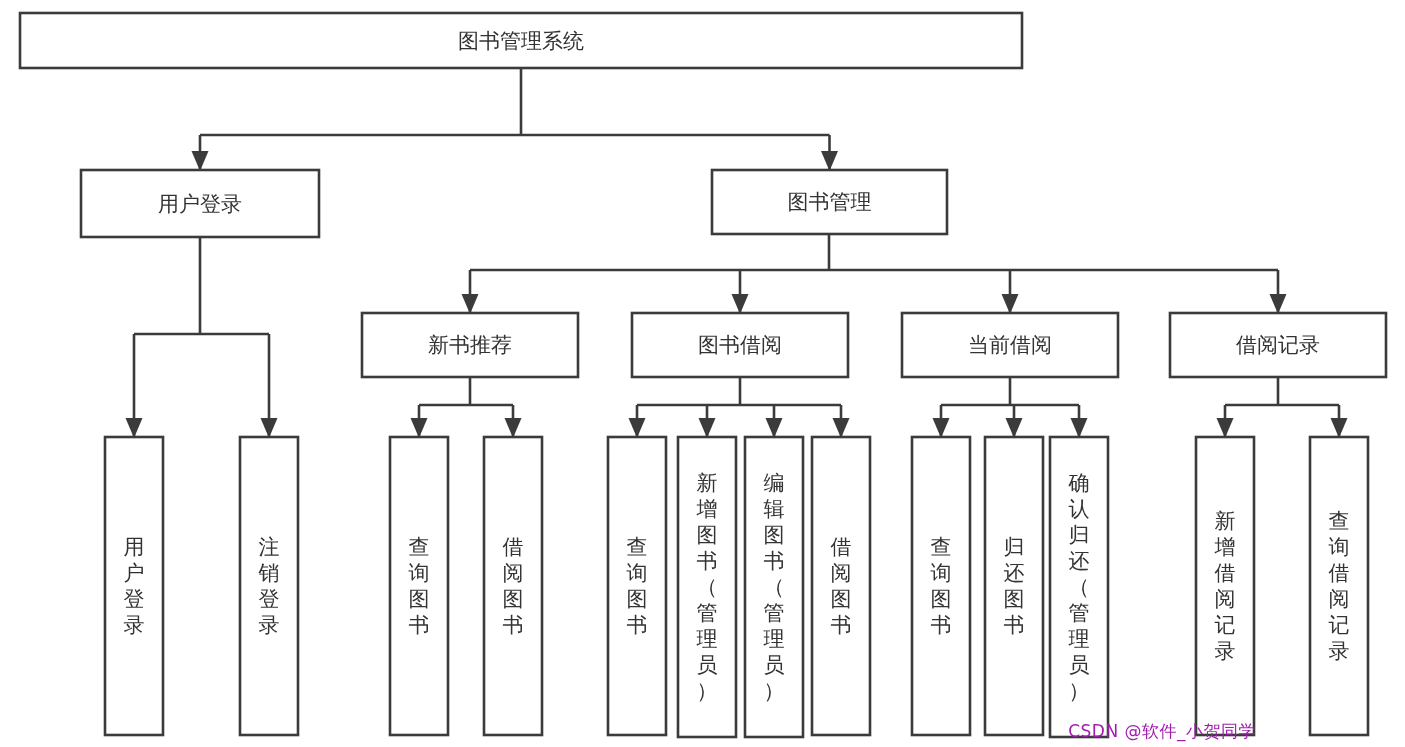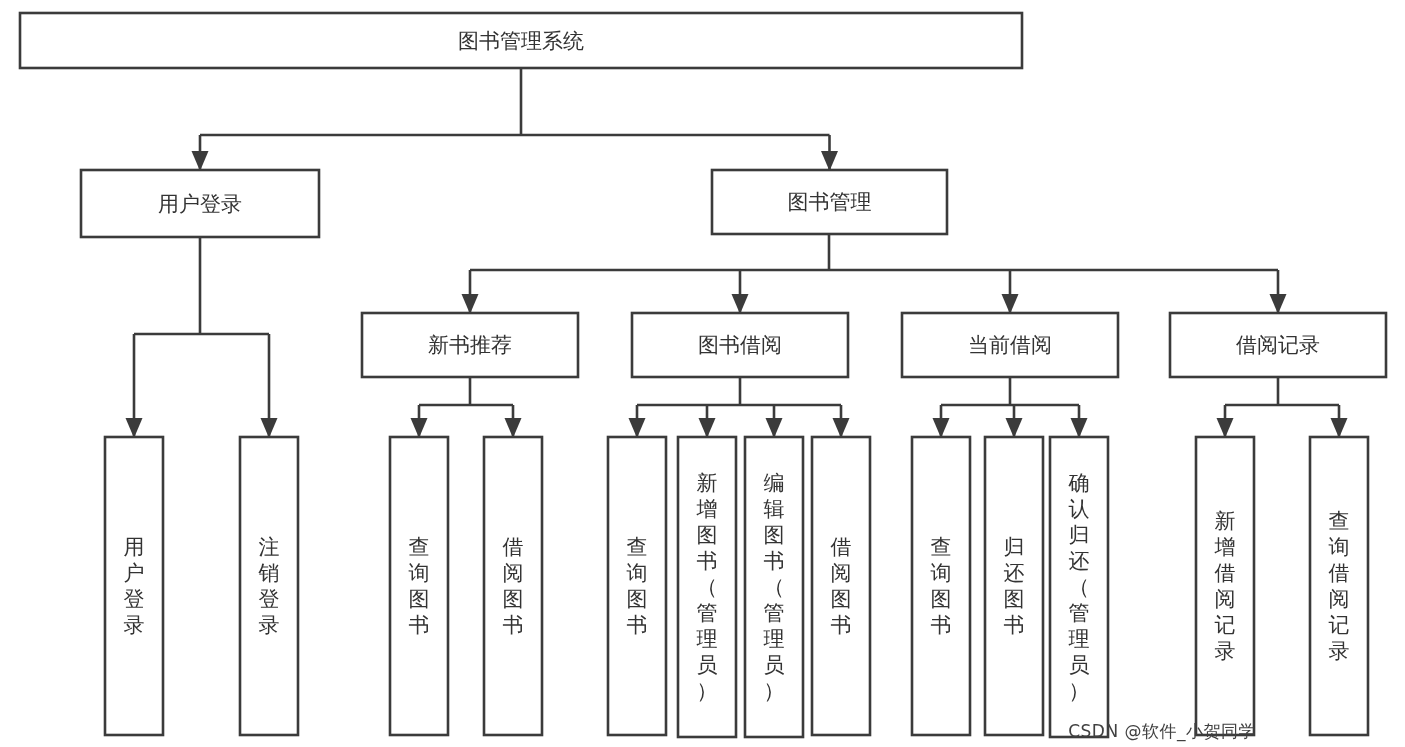--- a/index.html
+++ b/index.html
@@ -54,21 +54,21 @@
     font-size: 21px;
     fill: #333333;
     text-anchor: middle;
   }
   .watermark {
     position: absolute;
     right: 8px;
     bottom: 4px;
     font-family: "DejaVu Sans", "Liberation Sans", sans-serif;
     font-size: 17px;
-    color: #404040;
+    color: #a21caf;
     letter-spacing: 0.5px;
     white-space: nowrap;
     user-select: none;
   }
 </style>
 </head>
 <body>
 
 <div id="diagram-root">
   <svg id="tree-svg" viewBox="0 0 1405 747">

